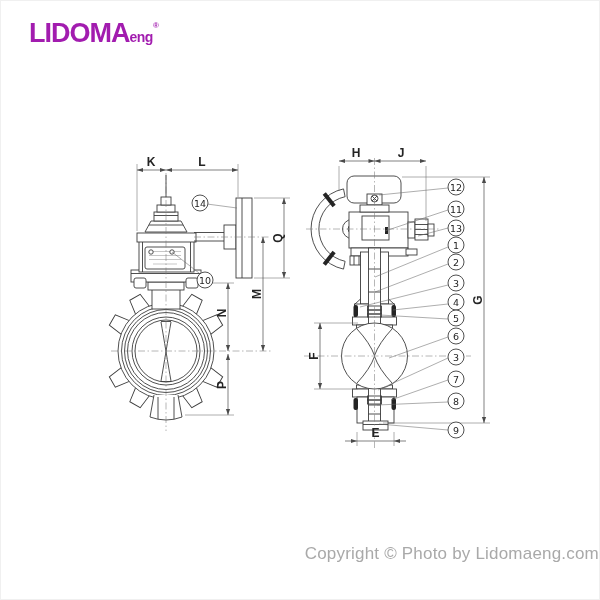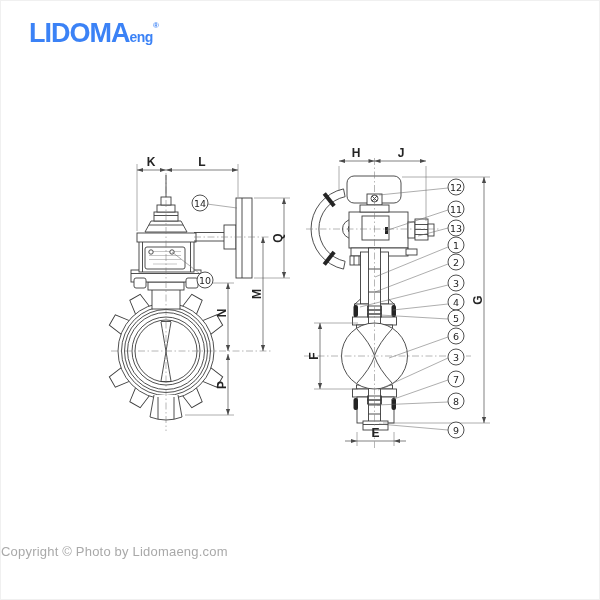--- a/index.html
+++ b/index.html
@@ -1,24 +1,24 @@
 <!DOCTYPE html>
 <html><head>
 <meta charset="utf-8">
 <style>
   html,body{margin:0;padding:0;background:#fff;}
   .page{position:relative;width:600px;height:600px;background:#fff;
         border:1px solid #f0f0f0;box-sizing:border-box;overflow:hidden;
         font-family:"Liberation Sans",sans-serif;}
-  .logo{position:absolute;left:28px;top:17px;color:#3b82f6;white-space:nowrap;}
+  .logo{position:absolute;left:28px;top:17px;color:#a21caf;white-space:nowrap;}
   .logo .main{font-size:27px;font-weight:bold;letter-spacing:-1px;}
   .logo .sub{font-size:14px;font-weight:bold;letter-spacing:-0.5px;}
   .logo .reg{font-size:8px;font-weight:bold;vertical-align:14px;}
-  .copyright{position:absolute;left:0;top:543px;width:100%;text-align:left;
-             color:#a9a9a9;font-size:13px;letter-spacing:0.2px;}
+  .copyright{position:absolute;left:0;top:543px;width:100%;text-align:right;
+             color:#a9a9a9;font-size:17px;letter-spacing:0.2px;}
   svg{position:absolute;left:0;top:0;}
   .s{stroke:#3c3c3c;stroke-width:0.9;fill:none;}
   .sw{fill:#ffffff;stroke:#3c3c3c;stroke-width:0.9;}
   .thin{stroke:#6b6b6b;stroke-width:0.55;fill:none;}
   .cl{stroke:#7a7a7a;stroke-width:0.55;fill:none;stroke-dasharray:7 2.5 1.5 2.5;}
   .dim{stroke:#4a4a4a;stroke-width:0.7;fill:none;}
   .ar{fill:#4a4a4a;stroke:none;}
   .dk{fill:#242424;stroke:none;}
   .np{stroke:#8f8f8f;stroke-width:0.5;fill:none;}
   .lbl{font-family:"Liberation Sans",sans-serif;font-weight:bold;font-size:12px;fill:#242424;}

